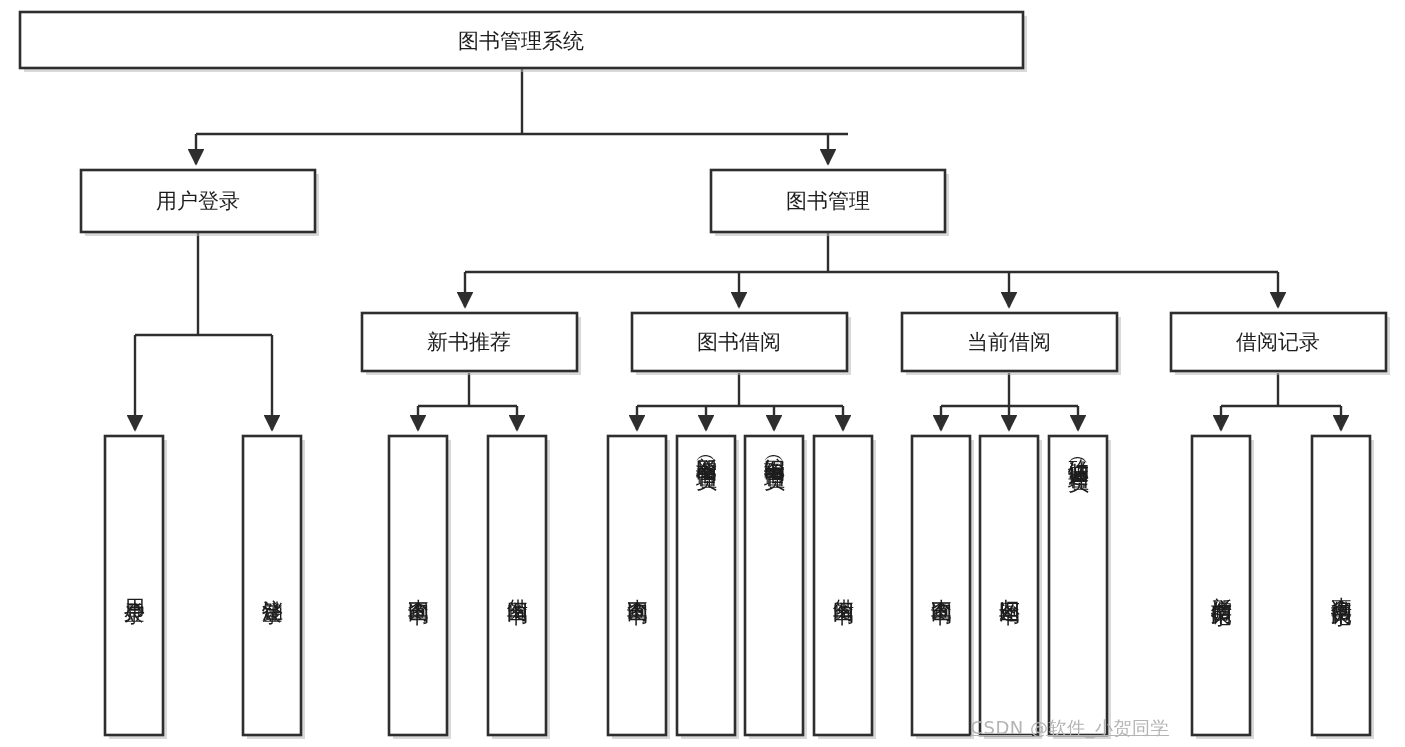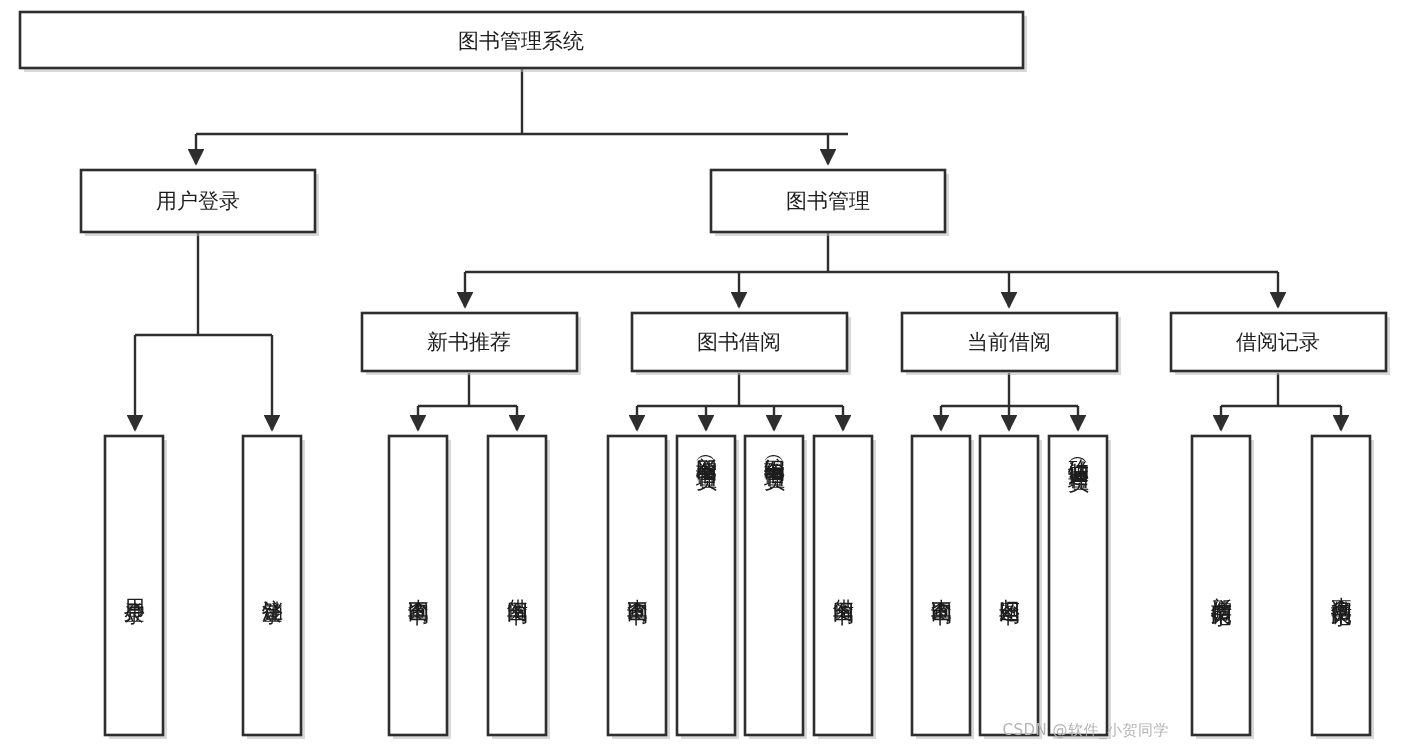--- a/index.html
+++ b/index.html
@@ -62,24 +62,25 @@
     line-height: 1;
     white-space: nowrap;
     pointer-events: none;
     text-align: center;
   }
   .watermark {
     position: absolute;
     right: 14px;
     bottom: 7px;
     font-family: "DejaVu Sans", "Liberation Sans", sans-serif;
-    font-size: 15px;
+    font-size: 18px;
     color: #b4b4b4;
     letter-spacing: 0.5px;
     white-space: nowrap;
+    text-decoration: underline;
   }
 </style>
 </head>
 <body>
 
 <div id="diagram-root">
 
   <svg id="tree-svg" viewBox="0 0 1405 747">
     <defs>
       <marker id="arrow" viewBox="0 0 10 10" refX="9" refY="5" markerWidth="7" markerHeight="7" orient="auto-start-reverse">

